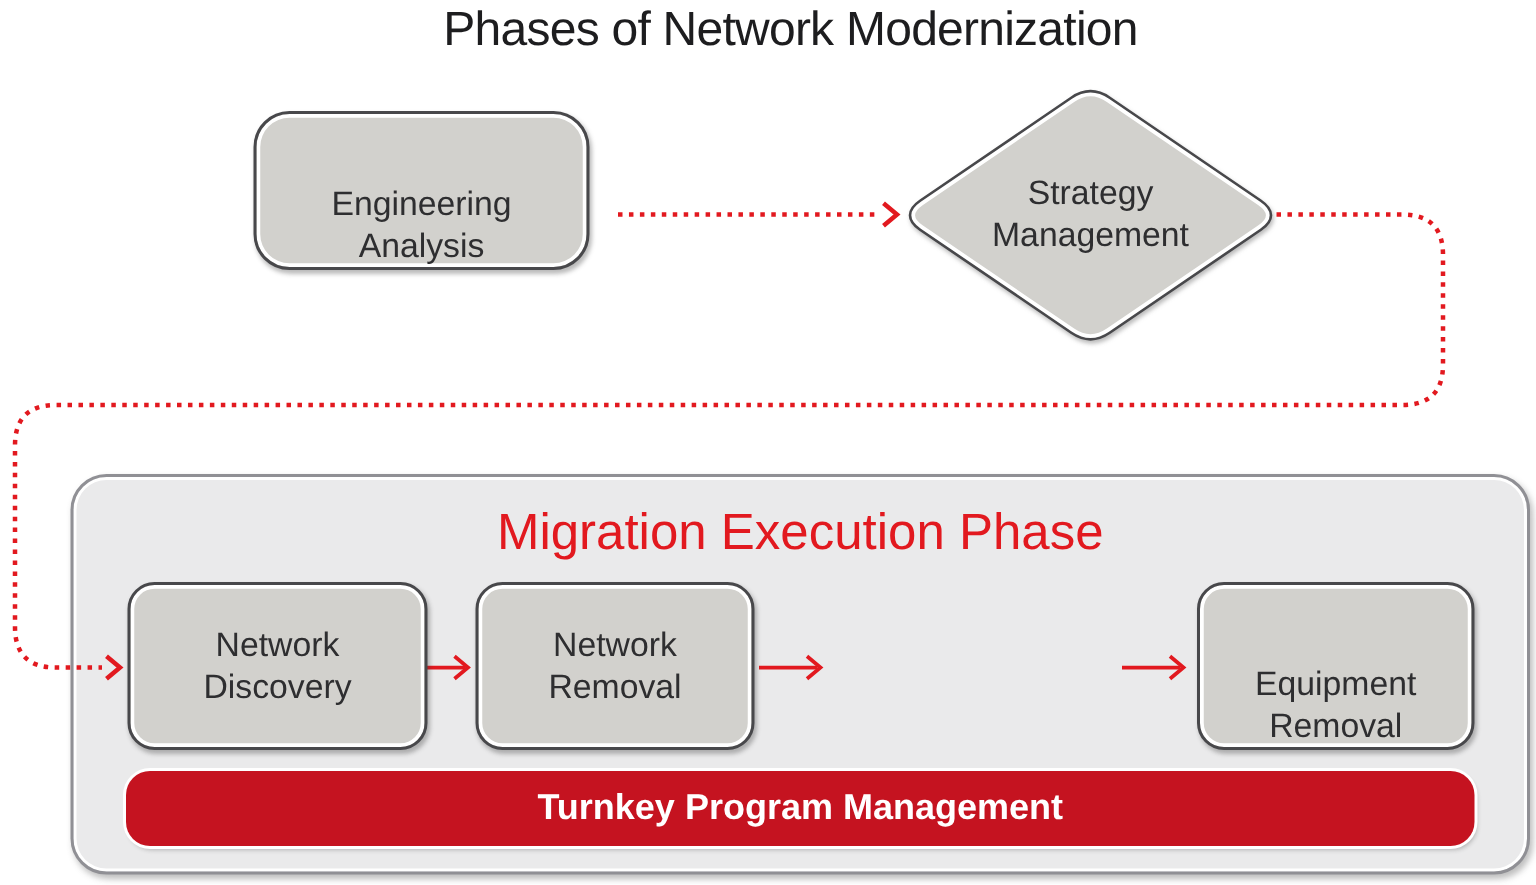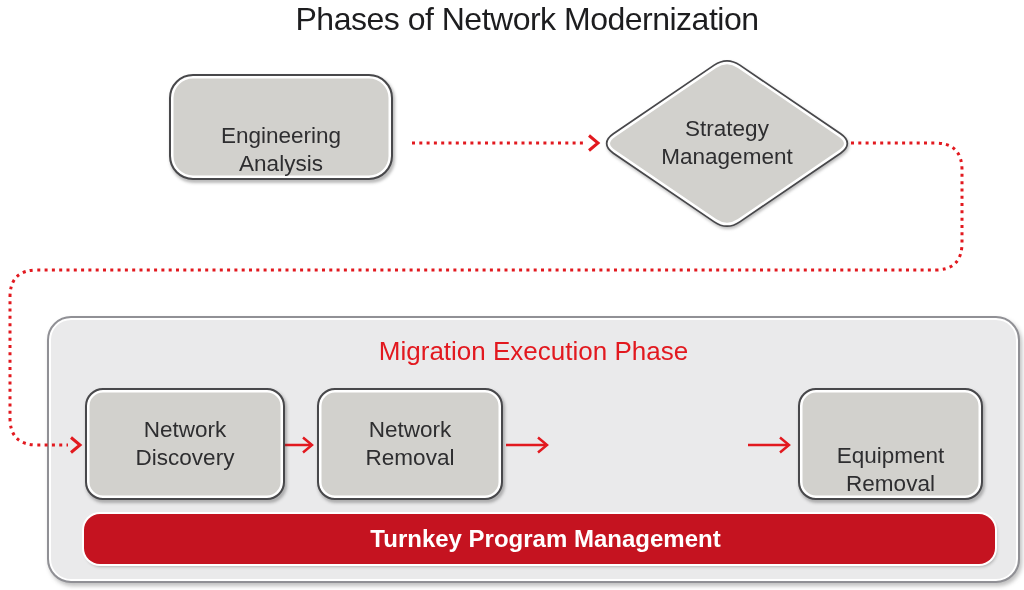--- a/index.html
+++ b/index.html
@@ -13,21 +13,21 @@
     letter-spacing:-0.5px;
   }
   .container-box {
     position:absolute; left:47px; top:316px; width:973px; height:267px;
     box-sizing:border-box; background:#eaeaeb;
     border:2px solid #909095; border-radius:24px;
     box-shadow: inset 0 0 0 2px #ffffff, 2px 3px 4px rgba(70,70,70,0.35);
   }
   .mep-title {
     position:absolute; left:47px; top:336px; width:973px;
-    text-align:center; font-size:26px; color:#e2191f;
+    text-align:center; font-size:34px; color:#e2191f;
   }
   .node {
     position:absolute; box-sizing:border-box;
     background:#d2d1cd; border:2.5px solid #48484b;
     box-shadow: inset 0 0 0 2.5px #ffffff, 1.5px 2.5px 3px rgba(60,60,60,0.35);
     display:flex; align-items:center; justify-content:center;
   }
   .node-label {
     text-align:center; font-size:22.5px; line-height:28px; color:#2e2e30;
   }
@@ -41,21 +41,21 @@
   .step-4 { left:798px; width:185px;align-items:flex-end; }
   .diamond-label {
     position:absolute; left:647px; top:115px; width:160px;
     text-align:center; font-size:22.5px; line-height:28px; color:#2e2e30;
   }
   .banner {
     position:absolute; left:84px; top:514px; width:899px; height:50px;
     background:#c51320; border-radius:16px;
     box-shadow: 0 0 0 2px #ffffff, 1.5px 2.5px 3px rgba(60,60,60,0.3);
     color:#ffffff; font-weight:bold; font-size:24px;
-    display:flex; align-items:center; justify-content:center;padding-left:12px;
+    display:flex; align-items:center; justify-content:center;
   }
   svg.connectors { position:absolute; left:0; top:0; width:1024px; height:590px; }
   .shadowed { filter: drop-shadow(1.5px 2.5px 1.5px rgba(60,60,60,0.35)); }
 </style>
 </head>
 <body>
 
 <div class="stage">
 
   <div class="container-box"></div>

